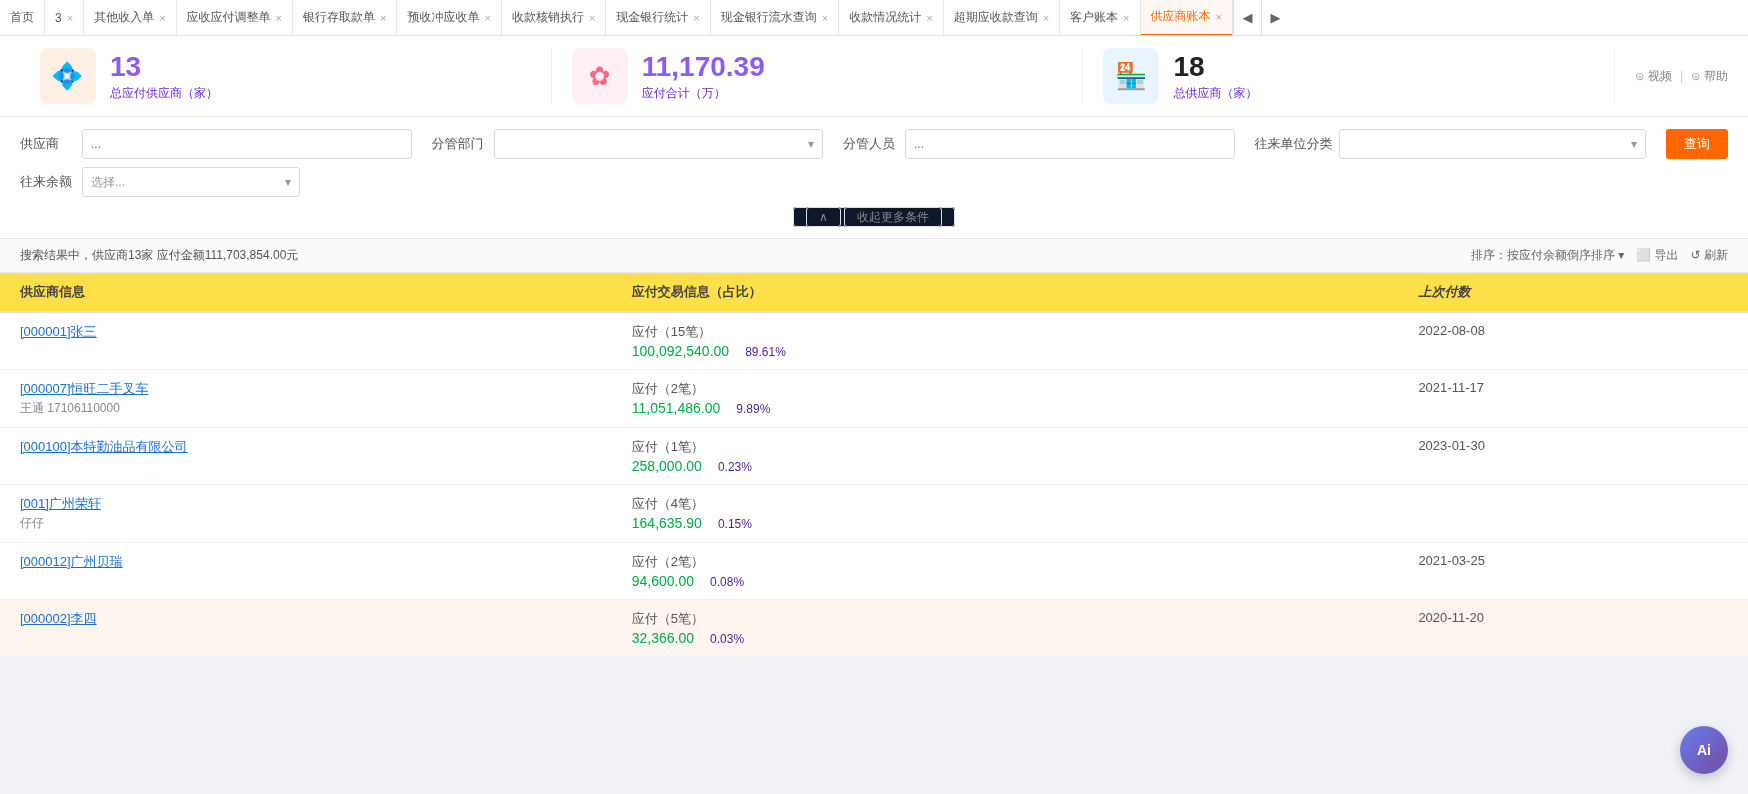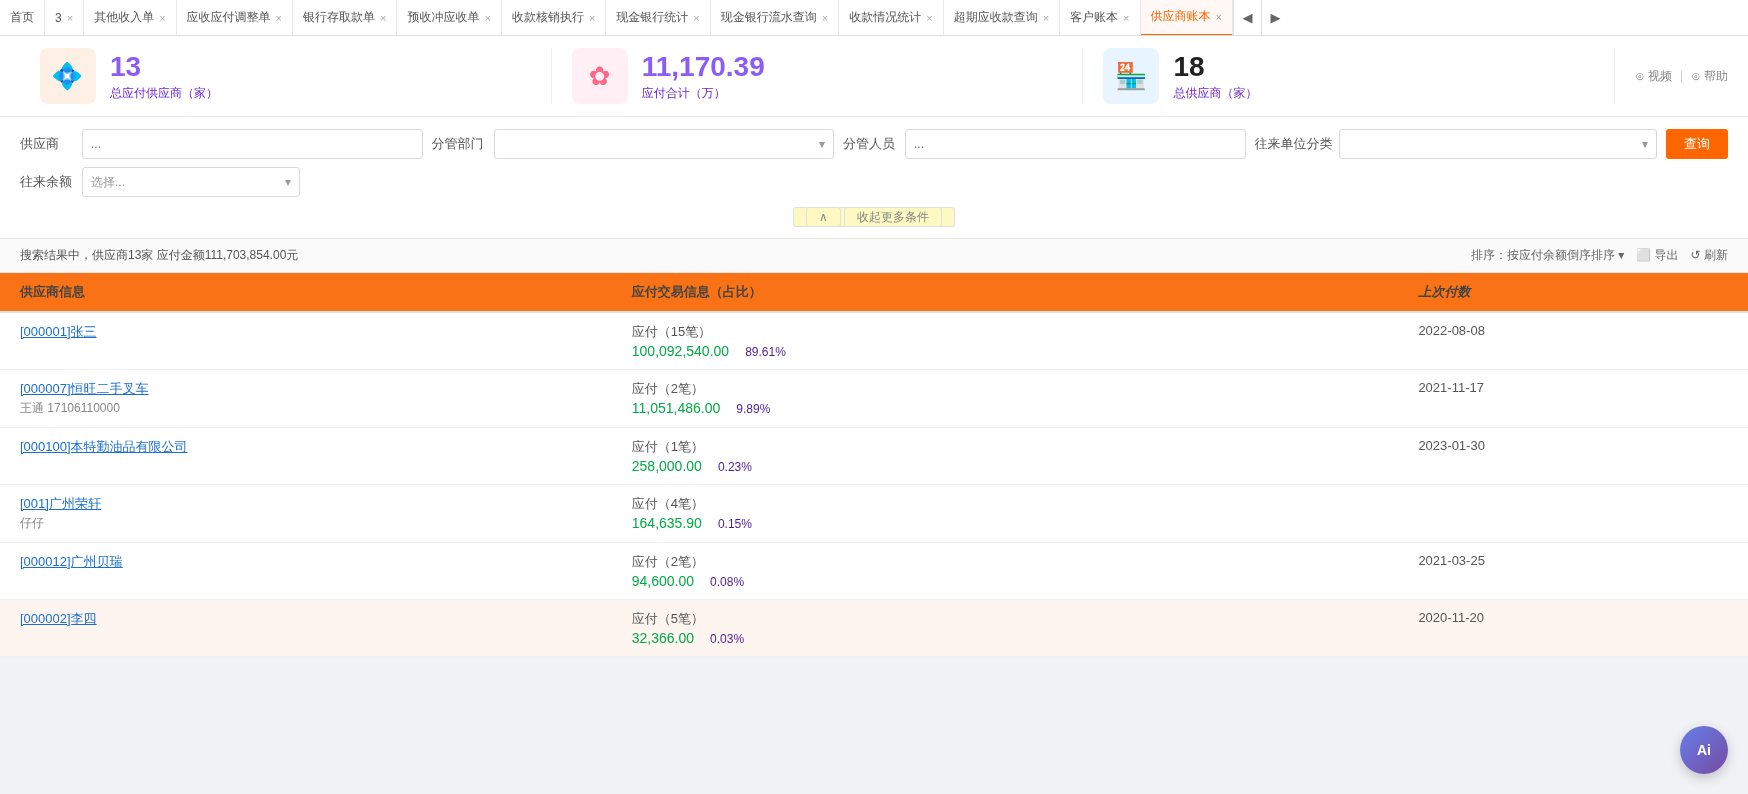--- a/index.html
+++ b/index.html
@@ -101,21 +101,21 @@
     .top-right-links span { cursor: pointer; }
 
     
     .filter-section {
       background: #fff;
       padding: 12px 20px 8px;
       border-bottom: 1px solid #e8e8e8;
     }
     .filter-row {
       display: flex;
-      gap: 9px;
+      gap: 20px;
       margin-bottom: 8px;
     }
     .filter-item {
       display: flex;
       align-items: center;
       gap: 6px;
       flex: 1;
     }
     .filter-label {
       font-size: 13px;
@@ -159,21 +159,21 @@
       white-space: nowrap;
     }
     .collapse-bar {
       text-align: center;
       padding: 4px 0;
       color: #888;
       font-size: 12px;
       cursor: pointer;
     }
     .collapse-bar span { 
-      background: #fef9c3;
+      background: #0f172a;
       border: 1px solid #e0e0e0;
       border-radius: 3px;
       padding: 2px 12px;
     }
 
     
     .results-bar {
       display: flex;
       align-items: center;
       justify-content: space-between;
@@ -199,21 +199,21 @@
     .data-table-wrap {
       background: #fff;
       margin: 0;
       overflow-x: auto;
     }
     .data-table {
       width: 100%;
       border-collapse: collapse;
     }
     .data-table thead tr {
-      background: #f97316;
+      background: #fde047;
       border-bottom: 2px solid #e0e0e0;
     }
     .data-table thead th {
       padding: 10px 20px;
       text-align: left;
       font-size: 13px;
       color: #444;
       font-weight: 600;
     }
     .data-table tbody tr {

